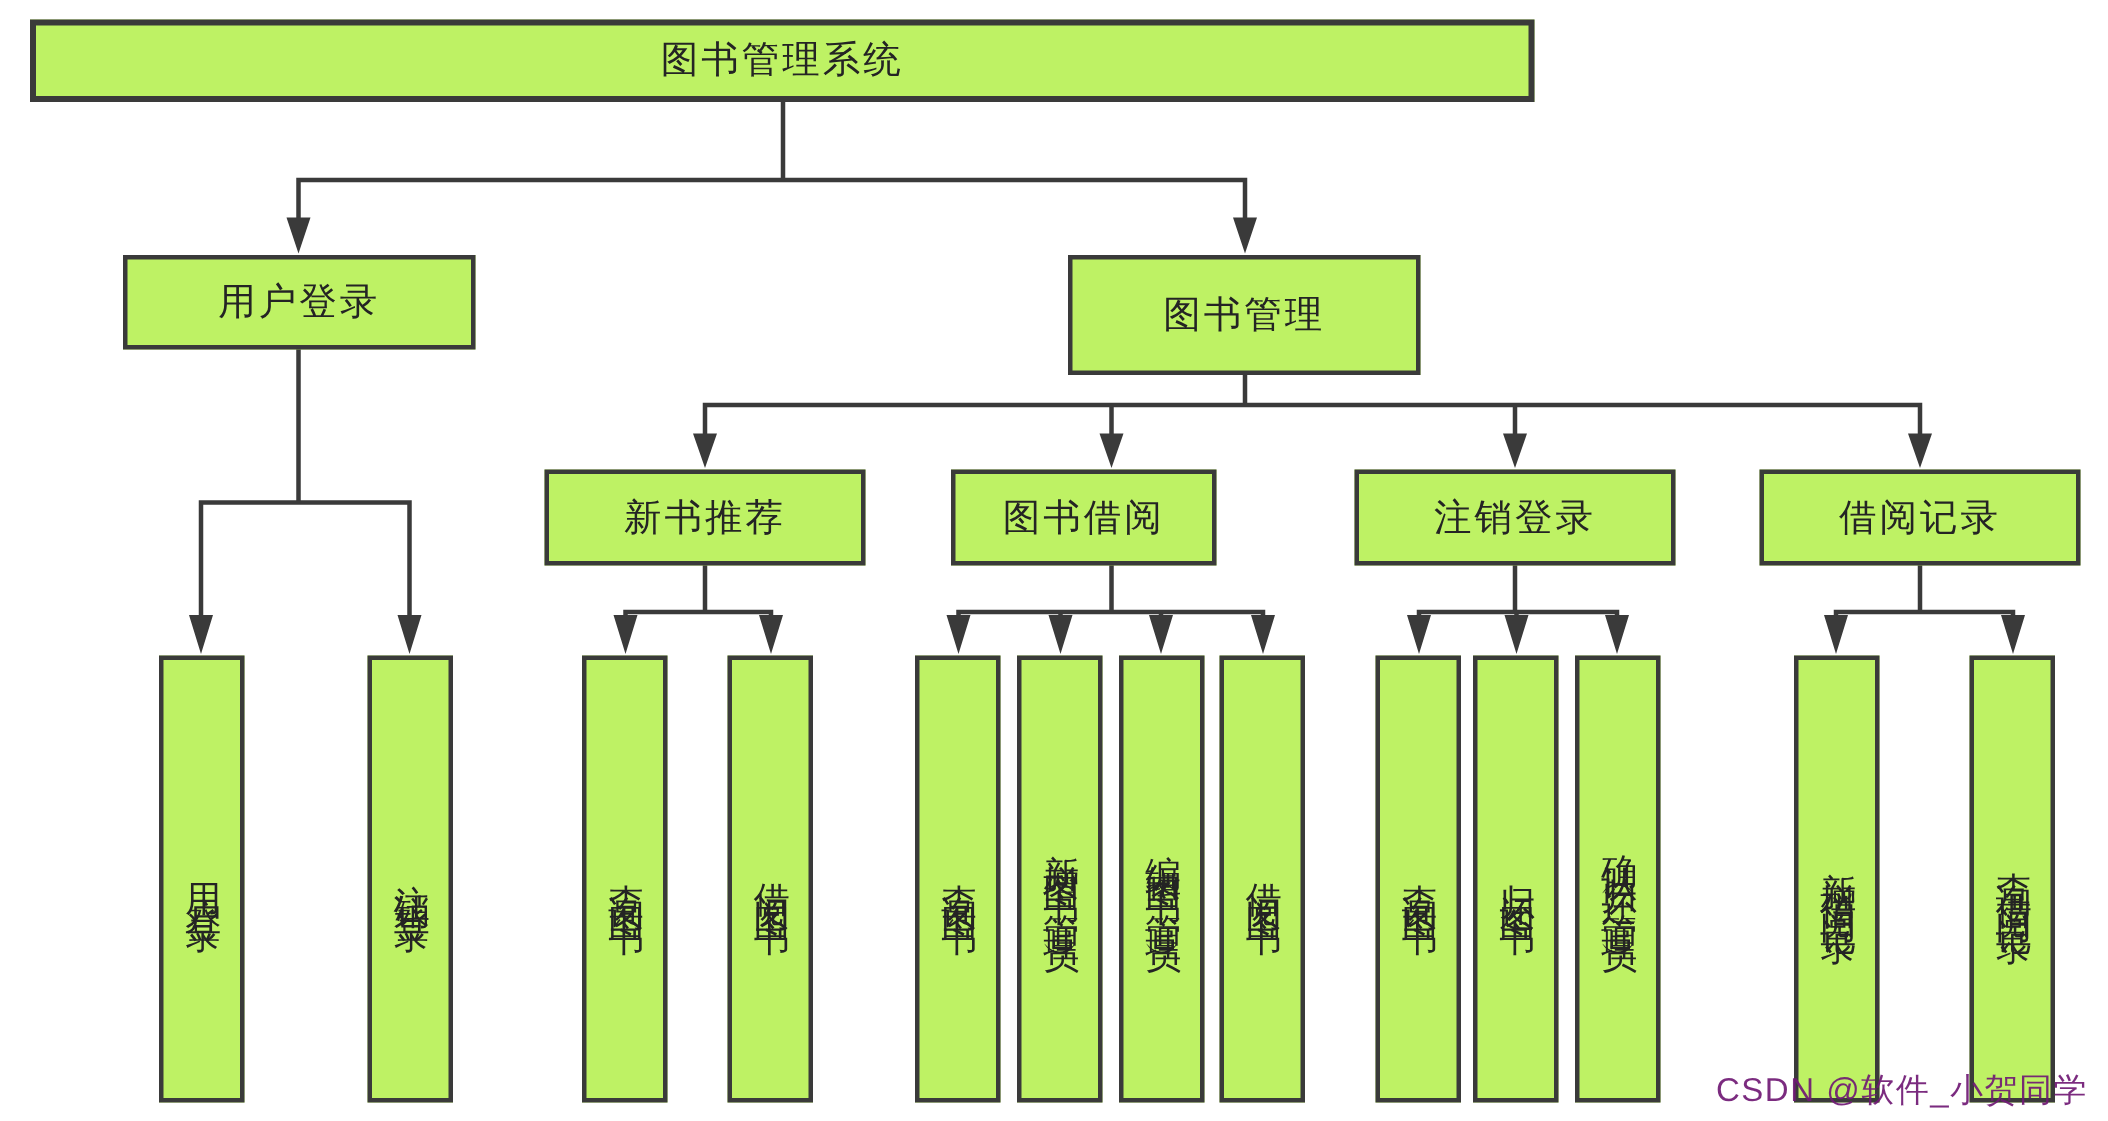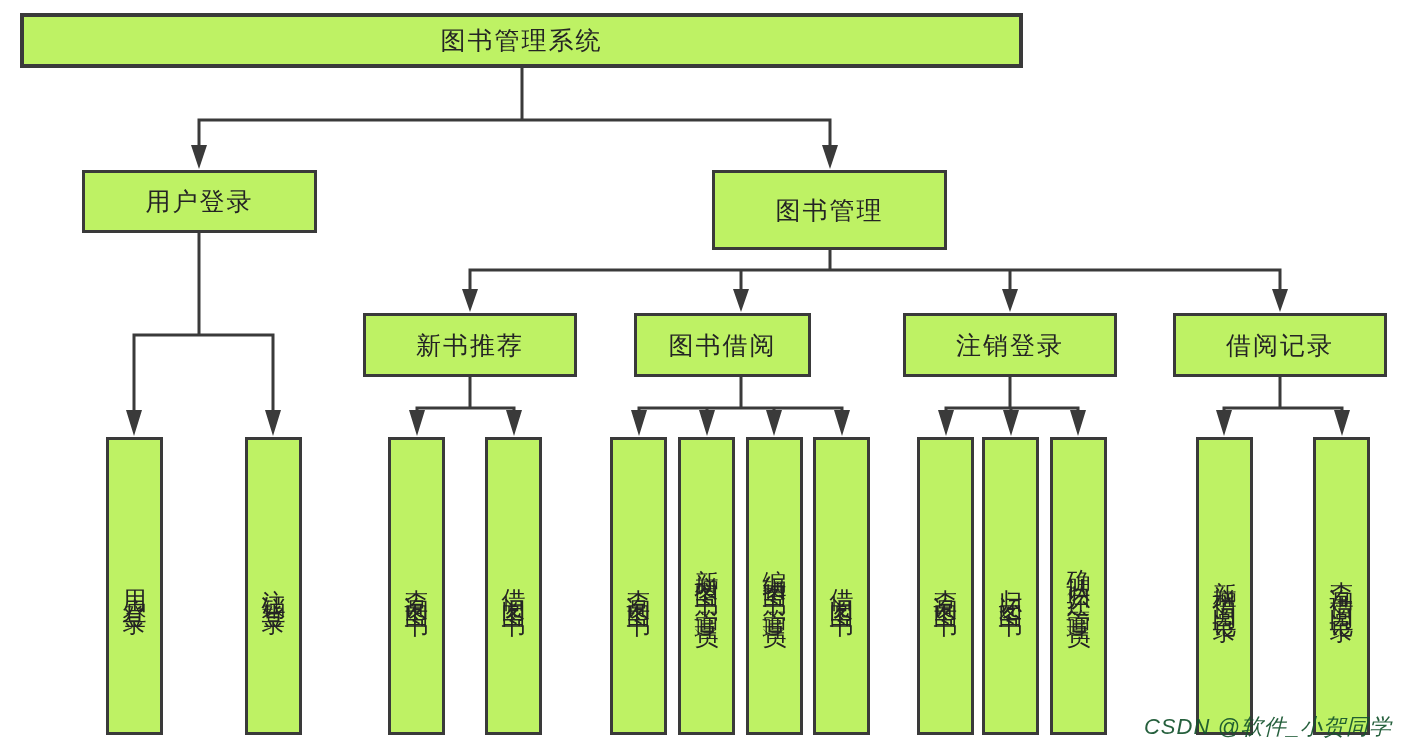--- a/index.html
+++ b/index.html
@@ -37,25 +37,24 @@
     text-orientation: mixed;
     letter-spacing: 8px;
     line-height: 1;
   }
   #watermark {
     position: absolute;
     right: 13px;
     bottom: 5px;
     font-size: 22px;
     letter-spacing: 1px;
-    color: #14532d;
+    color: #701a75;
     opacity: 0.92;
     z-index: 5;
     white-space: nowrap;
-    font-style: italic;
   }
 </style>
 </head>
 <body>
 
 <div id="canvas">
 
   <svg id="connector-svg" viewBox="0 0 1405 747" xmlns="http://www.w3.org/2000/svg" aria-hidden="true">
     <path fill="none" stroke="#3a3a3a" stroke-width="3" d="M522 65 V120 M197.5 120 H831.5 M199 118.5 V149 M830 118.5 V149
          M199 232 V335 M132.5 335 H274.5 M134 333.5 V412 M273 333.5 V412

